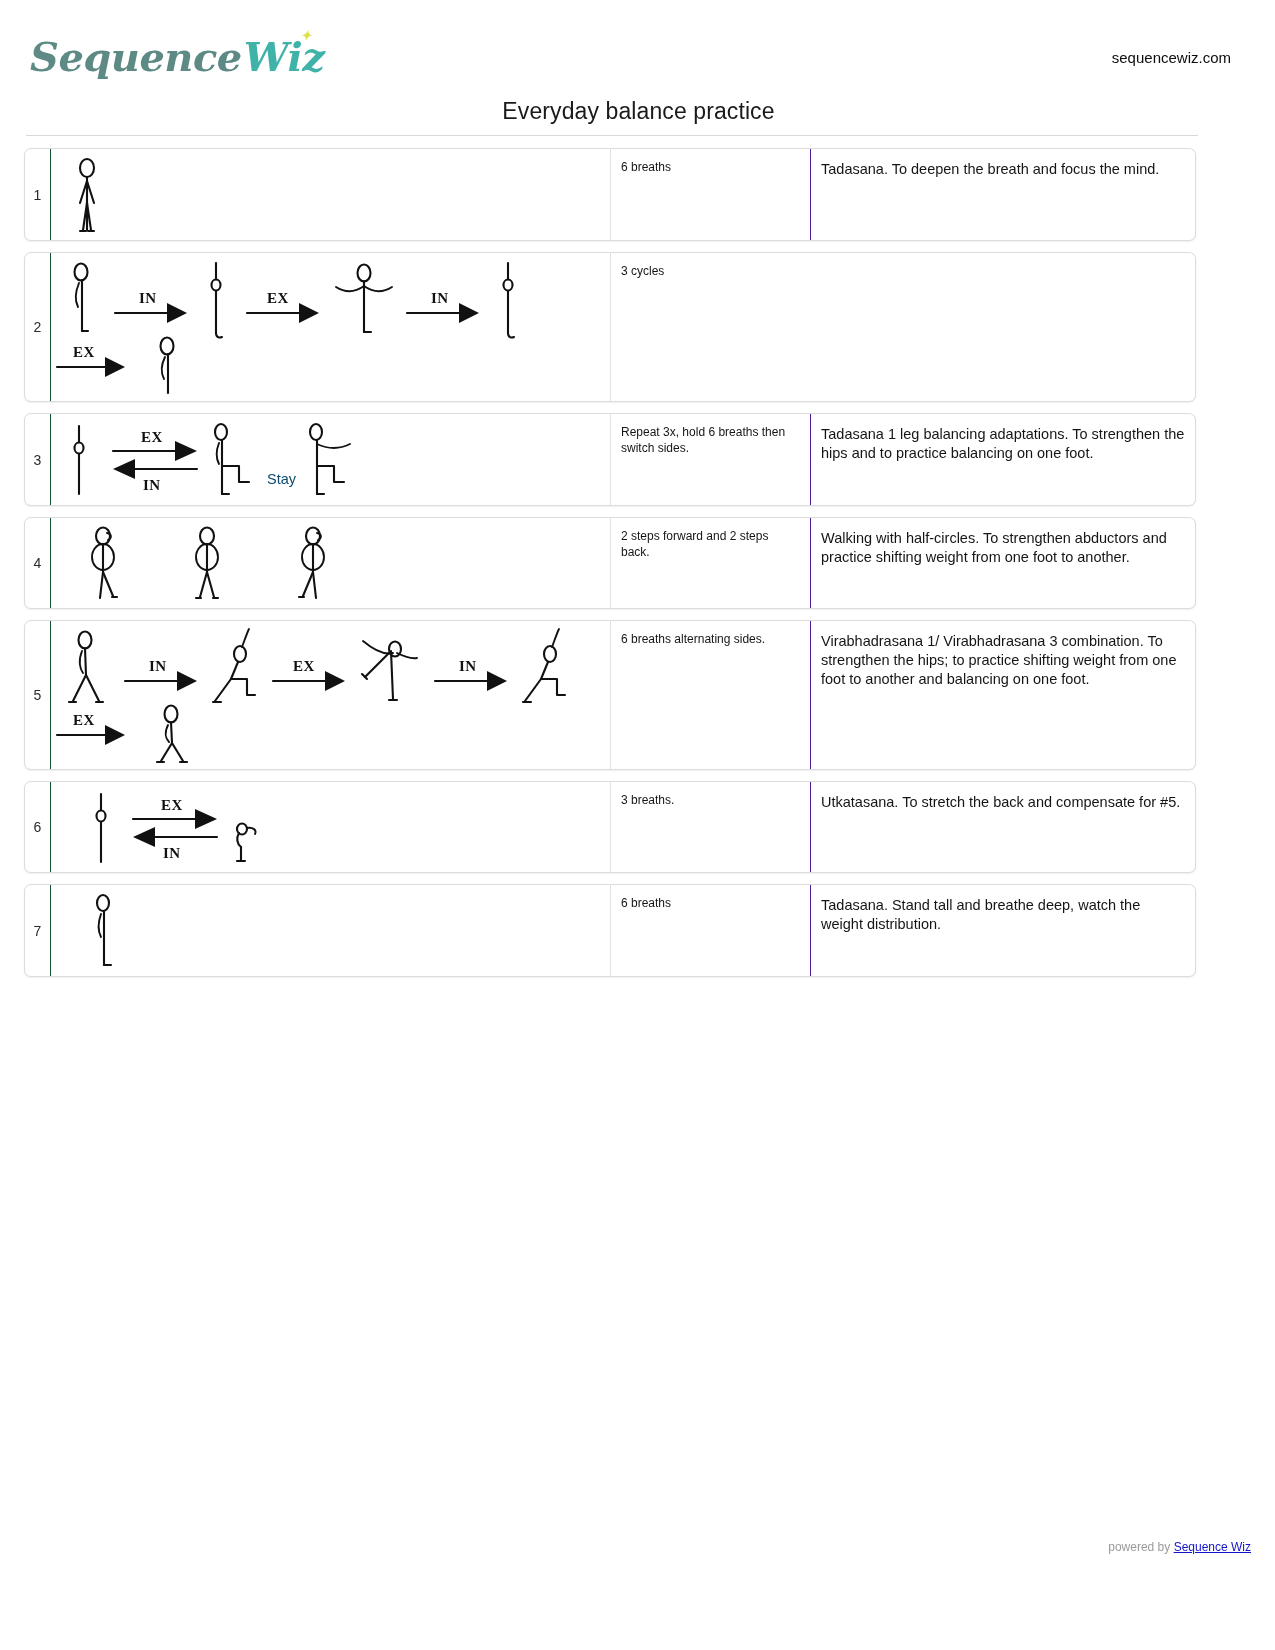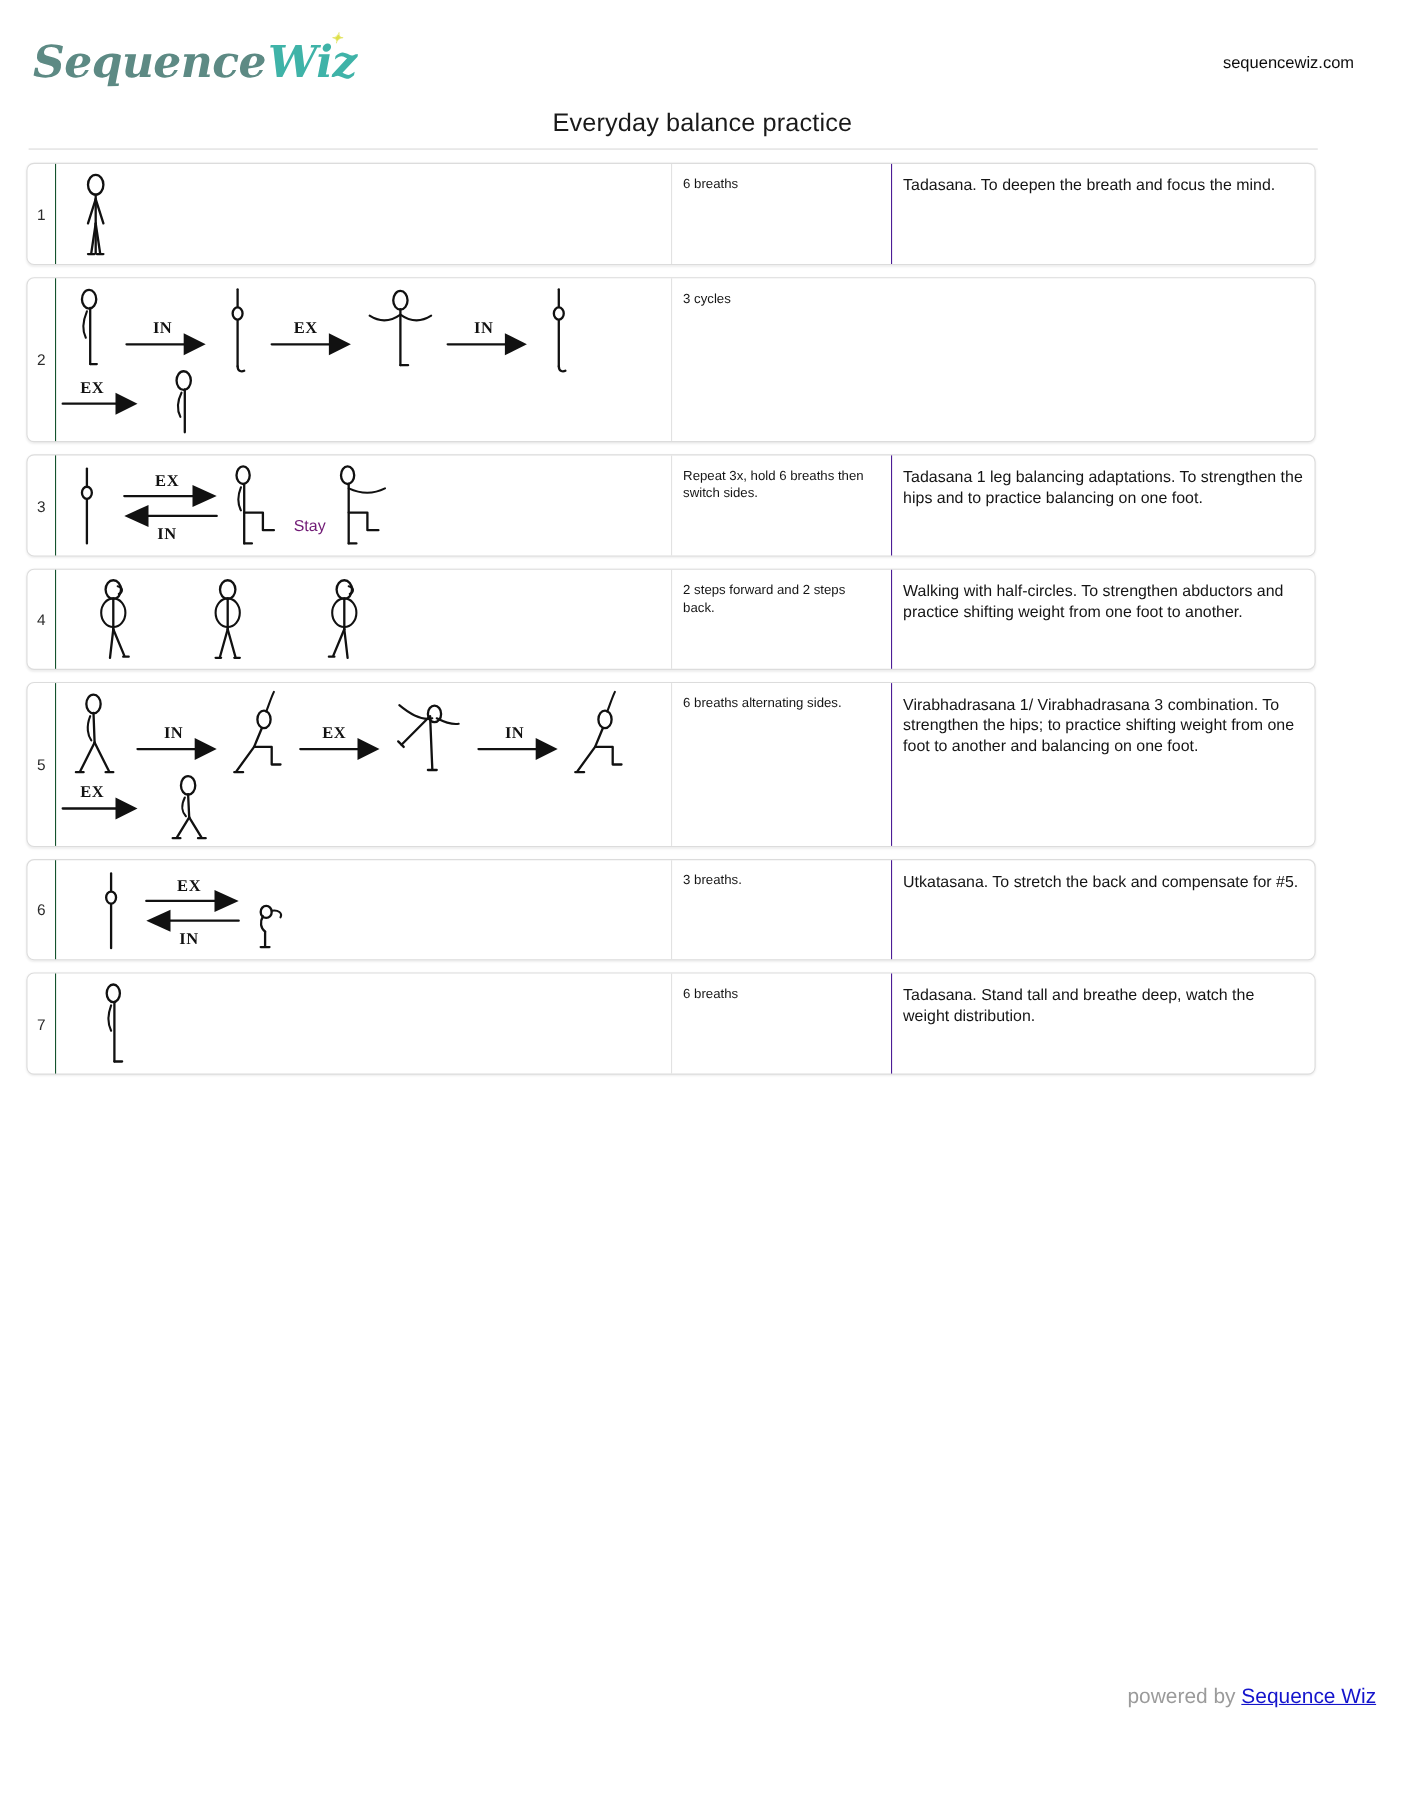--- a/index.html
+++ b/index.html
@@ -118,21 +118,21 @@
   .pose-rows { display: flex; flex-direction: column; }
   .pose-line-2 { margin-top: -6px; }
 
   .fig, .arrow, .stay {
     display: inline-block;
     vertical-align: top;
   }
   .arrow { position: relative; }
   .stay {
     font-size: 14.5px;
-    color: #701a75;
+    color: #0c4a6e;
     padding: 0 6px;
     align-self: center;
     margin-top: 36px;
   }
 
   svg { display: block; overflow: visible; }
   .ink { stroke: #111; fill: none; stroke-width: 2.1; stroke-linecap: round; stroke-linejoin: round; }
   .ink-thin { stroke: #111; fill: none; stroke-width: 1.9; stroke-linecap: round; }
   .head { stroke: #111; fill: #fff; stroke-width: 2.1; }
 
@@ -142,21 +142,21 @@
     font-size: 15px;
     fill: #111;
     letter-spacing: 0.5px;
   }
 
   
   .footer {
     position: absolute;
     right: 24px;
     bottom: 96px;
-    font-size: 19px;
+    font-size: 12px;
     color: #9b9b9b;
     text-align: right;
   }
   .footer a {
     color: #1414cc;
     text-decoration: underline;
   }
 </style>
 </head>
 <body>

